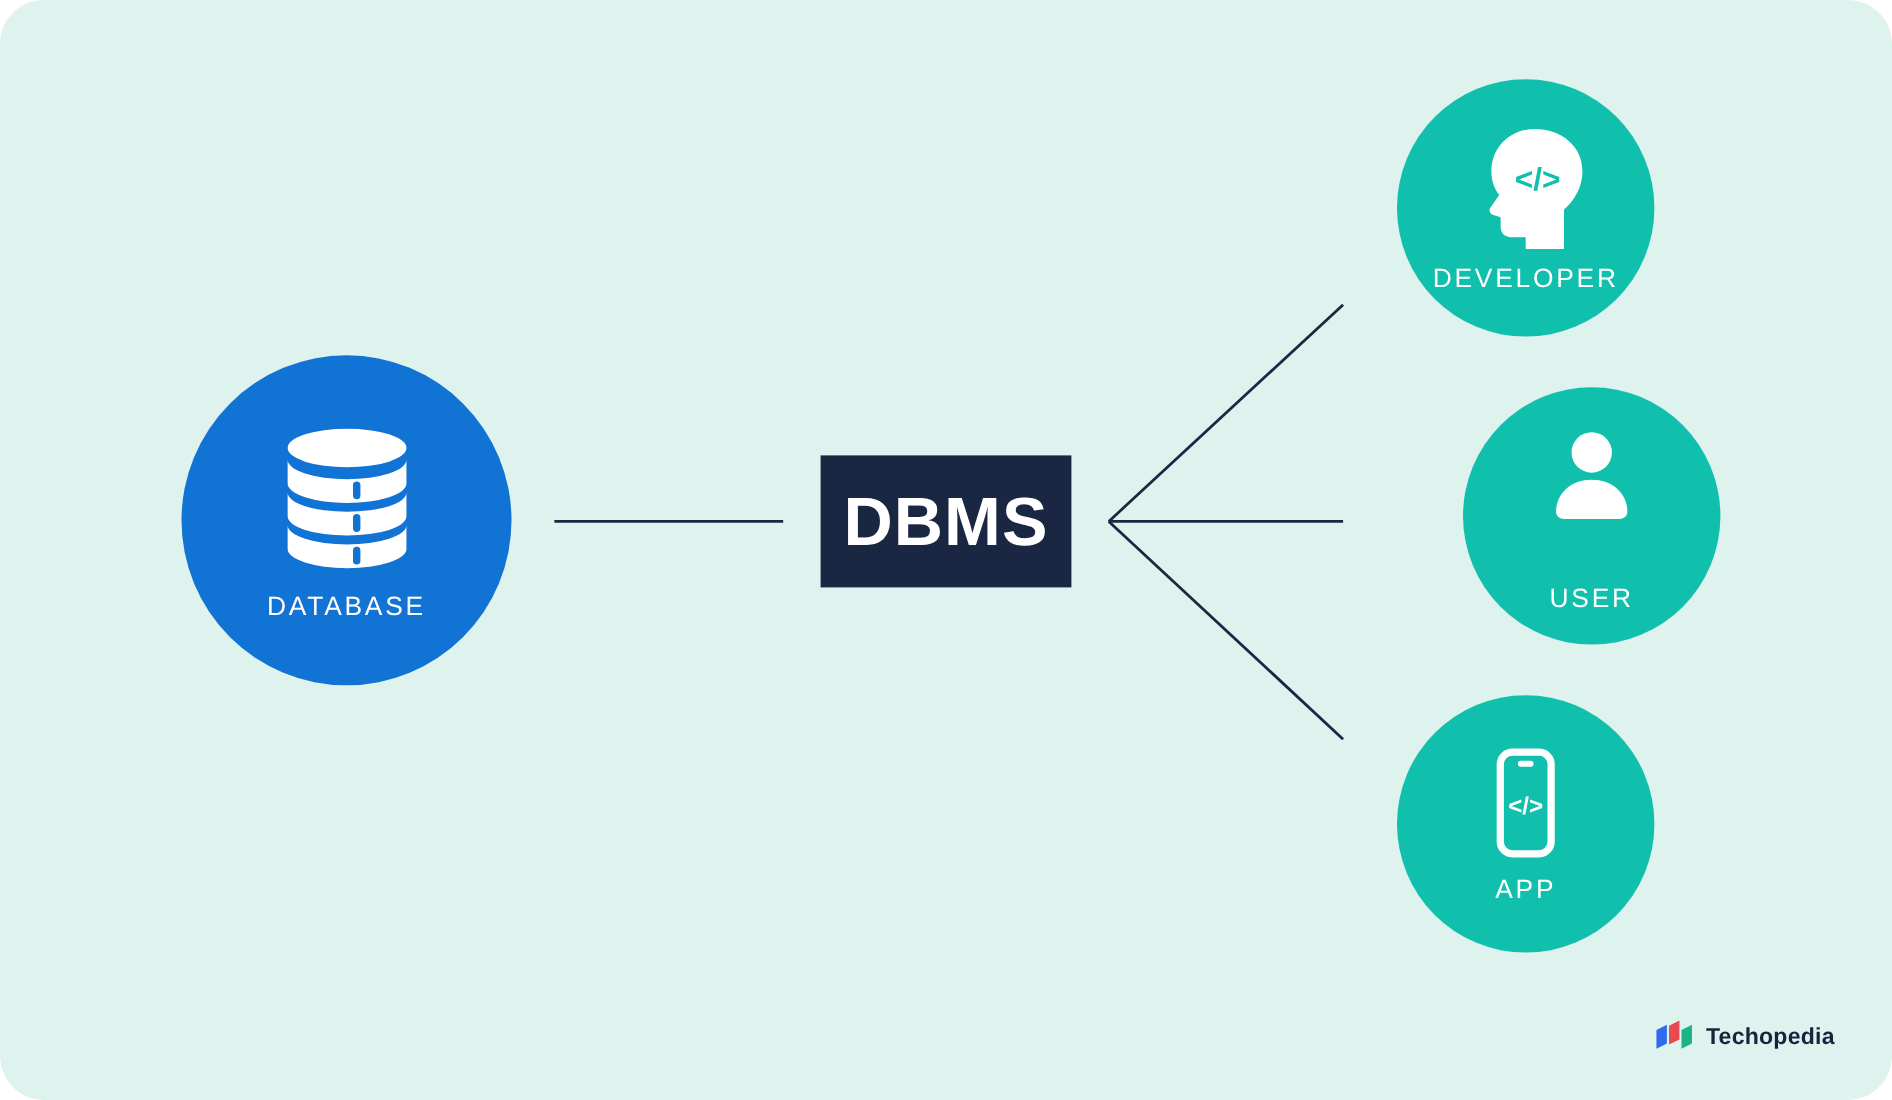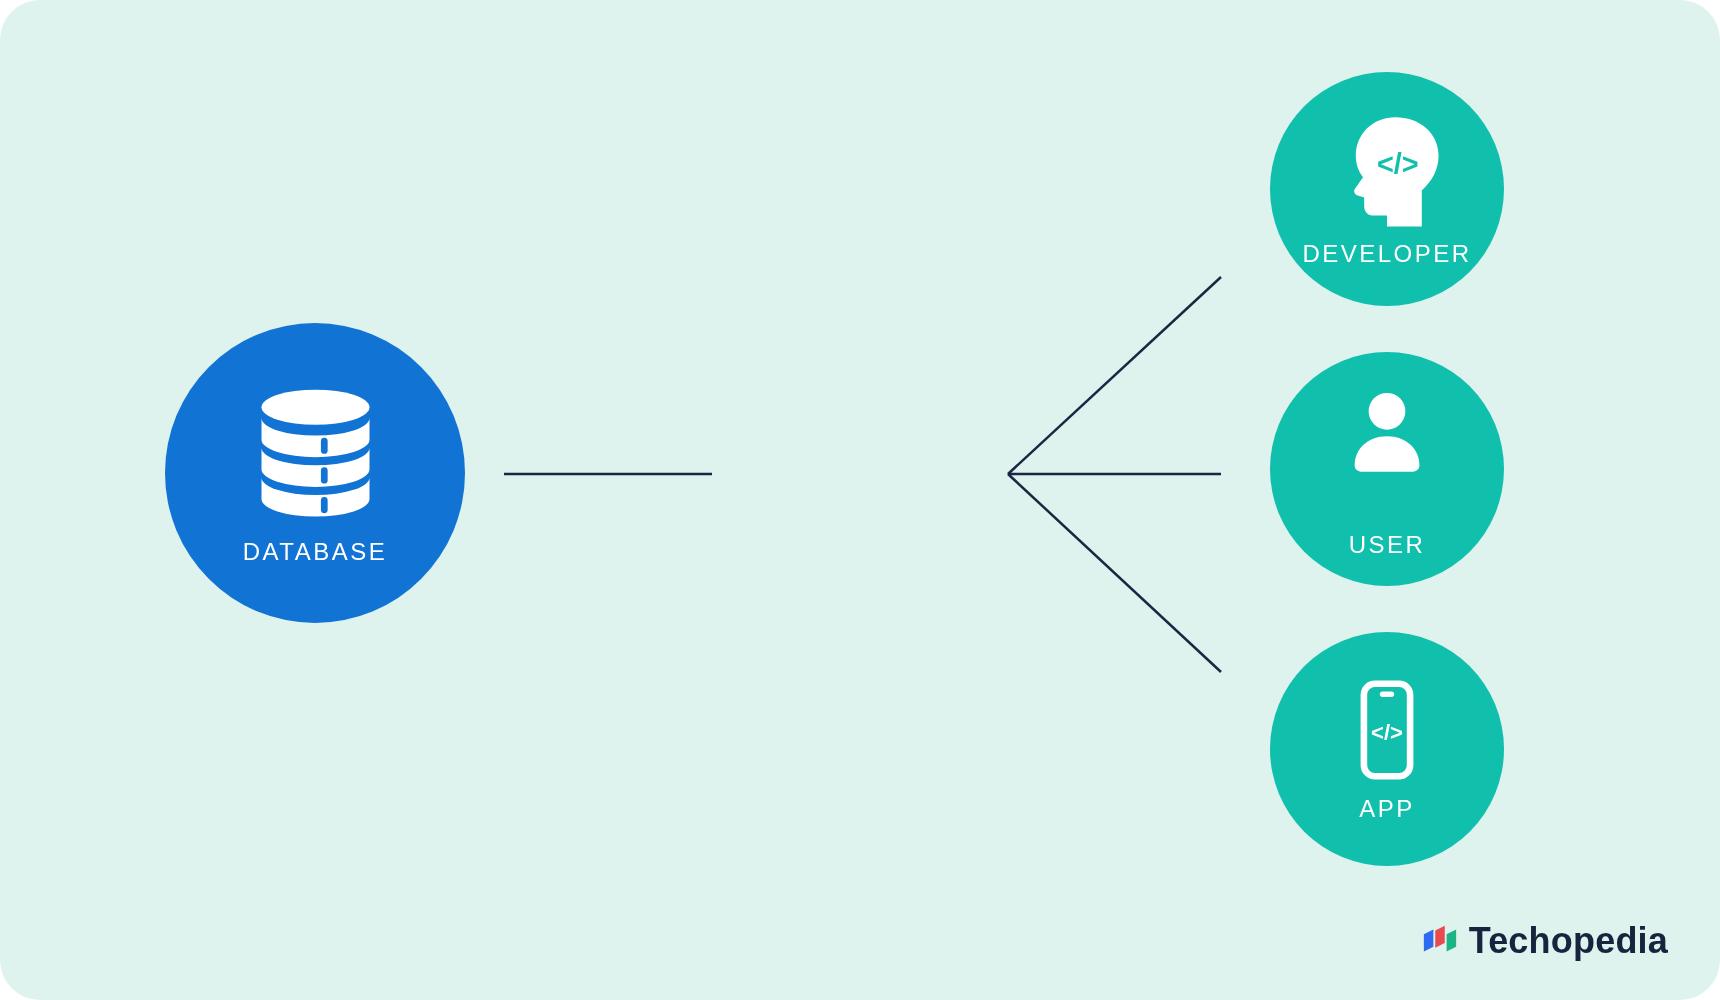--- a/index.html
+++ b/index.html
@@ -40,32 +40,32 @@
   }
 
   .node {
     position: absolute;
     width: 234px; height: 234px; border-radius: 50%;
     background: var(--node-circle, #11bfad);
     display: flex; flex-direction: column; align-items: center; justify-content: center;
     gap: 10px;
   }
   .node-developer { left: 1270px; top: 72px; }
-  .node-user      { left: 1270px; top: 352px; gap: 43px; }
+  .node-user      { left: 1330px; top: 352px; gap: 43px; }
   .node-app       { left: 1270px; top: 632px; }
 
   .icon-box { display: flex; align-items: center; justify-content: center; }
 
   .branding {
     position: absolute; right: 52px; bottom: 38px;
     display: flex; align-items: center; gap: 10px;
   }
   .brand-text {
     color: var(--brand-text, #17243d);
-    font-size: 36px; font-weight: 700; letter-spacing: 0.2px;
+    font-size: 21px; font-weight: 700; letter-spacing: 0.2px;
   }
 </style>
 </head>
 <body>
 
 <div class="canvas">
 
   <svg class="connectors" viewBox="0 0 1720 1000" aria-hidden="true">
     <line x1="504" y1="474" x2="712" y2="474"></line>
     <line x1="1008" y1="474" x2="1221" y2="277"></line>
@@ -81,20 +81,23 @@
         <path d="M10 45 A40 13 0 0 0 90 45 L90 61 A40 13 0 0 1 10 61 Z" fill="#ffffff"></path>
         <path d="M10 67 A40 13 0 0 0 90 67 L90 83 A40 13 0 0 1 10 83 Z" fill="#ffffff"></path>
         <rect x="54" y="37.5" width="5" height="12" rx="2.5" fill="var(--database-circle, #1173d4)"></rect>
         <rect x="54" y="59.5" width="5" height="12" rx="2.5" fill="var(--database-circle, #1173d4)"></rect>
         <rect x="54" y="81.5" width="5" height="12" rx="2.5" fill="var(--database-circle, #1173d4)"></rect>
       </svg>
     </span>
     <div class="node-label">DATABASE</div>
   </div>
 
+  <div class="dbms-box">
+    <span>DBMS</span>
+  </div>
 
   <div class="node node-developer">
     <span class="icon-box">
       <svg width="120" height="120" viewBox="0 0 100 100" aria-hidden="true">
         <path fill="#ffffff" d="M57 6 C38 6 24 20 24 38 C24 45 26 51 30 56 L23 66 C22 68 23 70 25 71 L31 73 L31 80 C31 85 34 88 39 88 L50 88 L50 97 L79 97 L79 67 C87 60 93 50 93 38 C93 19 77 6 57 6 Z"></path>
         <text x="59" y="45" text-anchor="middle" dominant-baseline="central" font-family="Liberation Sans, sans-serif" font-weight="700" font-size="24" fill="var(--node-circle, #11bfad)">&lt;/&gt;</text>
       </svg>
     </span>
     <div class="node-label">DEVELOPER</div>
   </div>

